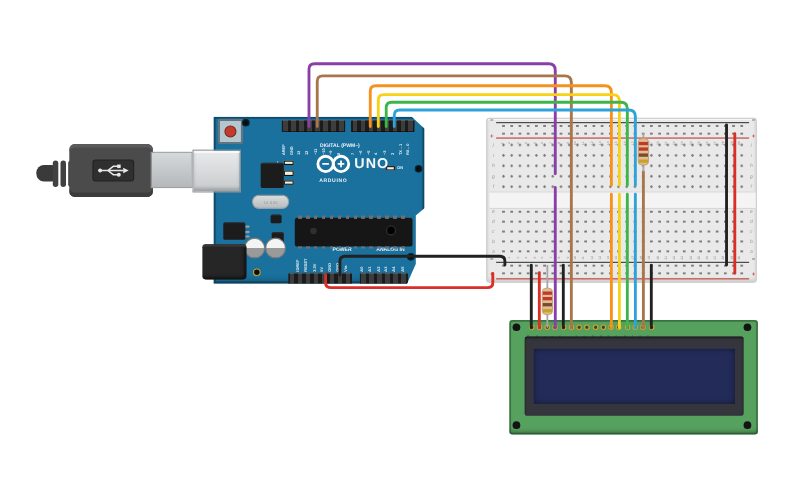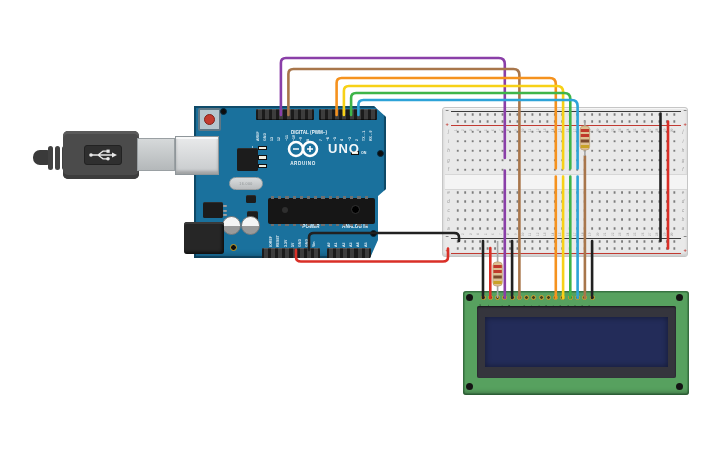--- a/index.html
+++ b/index.html
@@ -71,21 +71,21 @@
     background:linear-gradient(180deg,#d9dcdd,#b9bcbe); border:1px solid #9aa0a3;
     display:flex; align-items:center; justify-content:center; font-size:3.6px; color:#8f9496; letter-spacing:.4px; }
   .cap { position:absolute; width:19px; height:19px; border-radius:50%;
     background:linear-gradient(180deg,#f4f4f4 0 52%, #9a9a9a 52%); border:1px solid #7d7d7d; }
   #reset-btn { position:absolute; left:4px; top:2px; width:23px; height:23px;
     background:#b6c6ce; border:2px solid #5f7785; border-radius:2px;
     display:flex; align-items:center; justify-content:center; }
   #reset-btn b { width:11px; height:11px; border-radius:50%; background:#c23b2f; border:1px solid #7e251c; }
   .logo-wrap { position:absolute; left:88px; top:33px; width:42px; height:32px; }
   #uno-text { position:absolute; left:128px; top:35px; width:44px; font-size:13px; font-weight:bold;
-    color:#ffffff; letter-spacing:1px; opacity:.95;text-align:center; }
+    color:#ffffff; letter-spacing:1px; opacity:.95; }
   #power-jack { position:absolute; left:184px; top:222px; width:40px; height:32px;
     background:#262626; border-radius:3px; box-shadow: inset 0 2px 0 #3a3a3a, inset -2px -2px 3px rgba(0,0,0,.6); }
 
   
   #usb-port { position:absolute; left:175px; top:136px; width:44px; height:39px;
     background:linear-gradient(180deg,#e9eaeb,#c7cacc); border:1px solid #8f969a;
     box-shadow: inset 0 2px 0 rgba(255,255,255,.7), inset 0 -3px 3px rgba(0,0,0,.2); }
   #usb-metal { position:absolute; left:137px; top:138px; width:38px; height:33px;
     background:linear-gradient(180deg,#d6d9da,#b4b8ba); border:1px solid #9aa0a3; }
   #usb-plug { position:absolute; left:63px; top:131px; width:76px; height:48px;

